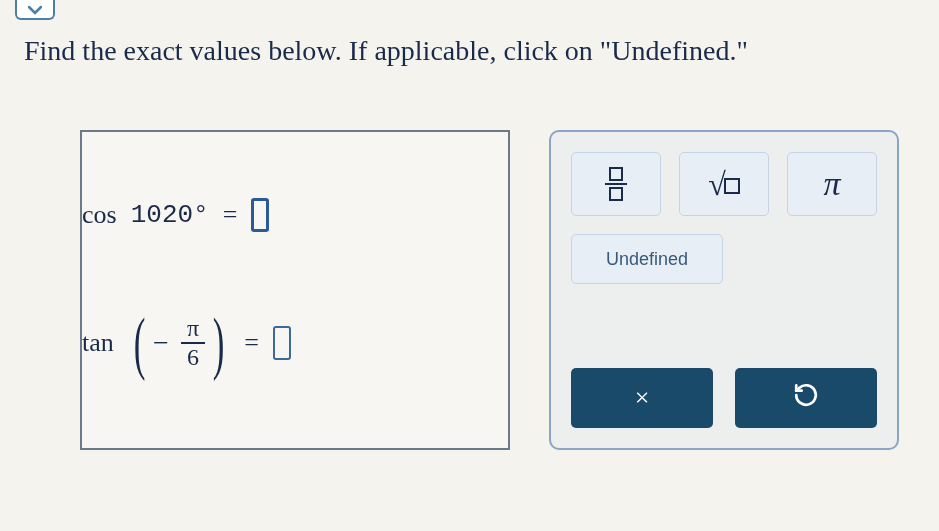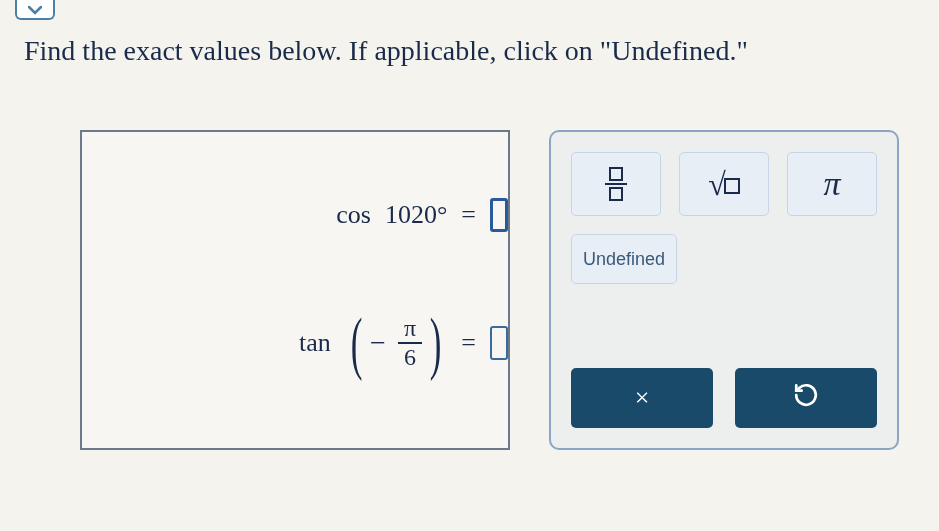--- a/index.html
+++ b/index.html
@@ -40,37 +40,38 @@
       position: absolute;
       top: 130px;
       left: 80px;
       width: 430px;
       height: 320px;
       border: 2px solid #6a7a8a;
       background: rgba(255,255,255,0.3);
       display: flex;
       flex-direction: column;
       justify-content: space-around;
-      align-items: flex-end;
+      align-items: flex-start;
       padding: 30px 0;
     }
     .equation {
       display: flex;
       align-items: center;
       justify-content: center;
       font-size: 26px;
       color: #1a2a4a;
       gap: 14px;
       font-family: 'Times New Roman', serif;
     }
     .equation .func {
       font-size: 26px;
     }
     .degree-val {
       font-size: 26px;
+      font-family: Liberation Mono, monospace;
     }
     .answer-box {
       width: 18px;
       height: 34px;
       border: 2px solid #3a6a9a;
       border-radius: 3px;
       display: inline-block;
     }
     .answer-box.active {
       border-color: #2a5a9a;
@@ -160,21 +161,21 @@
       font-size: 32px;
     }
     .sqrt-icon .rad-box {
       width: 16px;
       height: 16px;
       border: 2px solid #1a2a4a;
       margin-left: -2px;
       margin-top: 4px;
     }
     .undefined-btn {
-      width: 106px;
+      width: 152px;
       height: 50px;
       background: #e8eef5;
       border: 1px solid #c5d5e5;
       border-radius: 5px;
       display: flex;
       align-items: center;
       justify-content: center;
       font-size: 18px;
       color: #3a5a7a;
       font-family: Arial, sans-serif;

